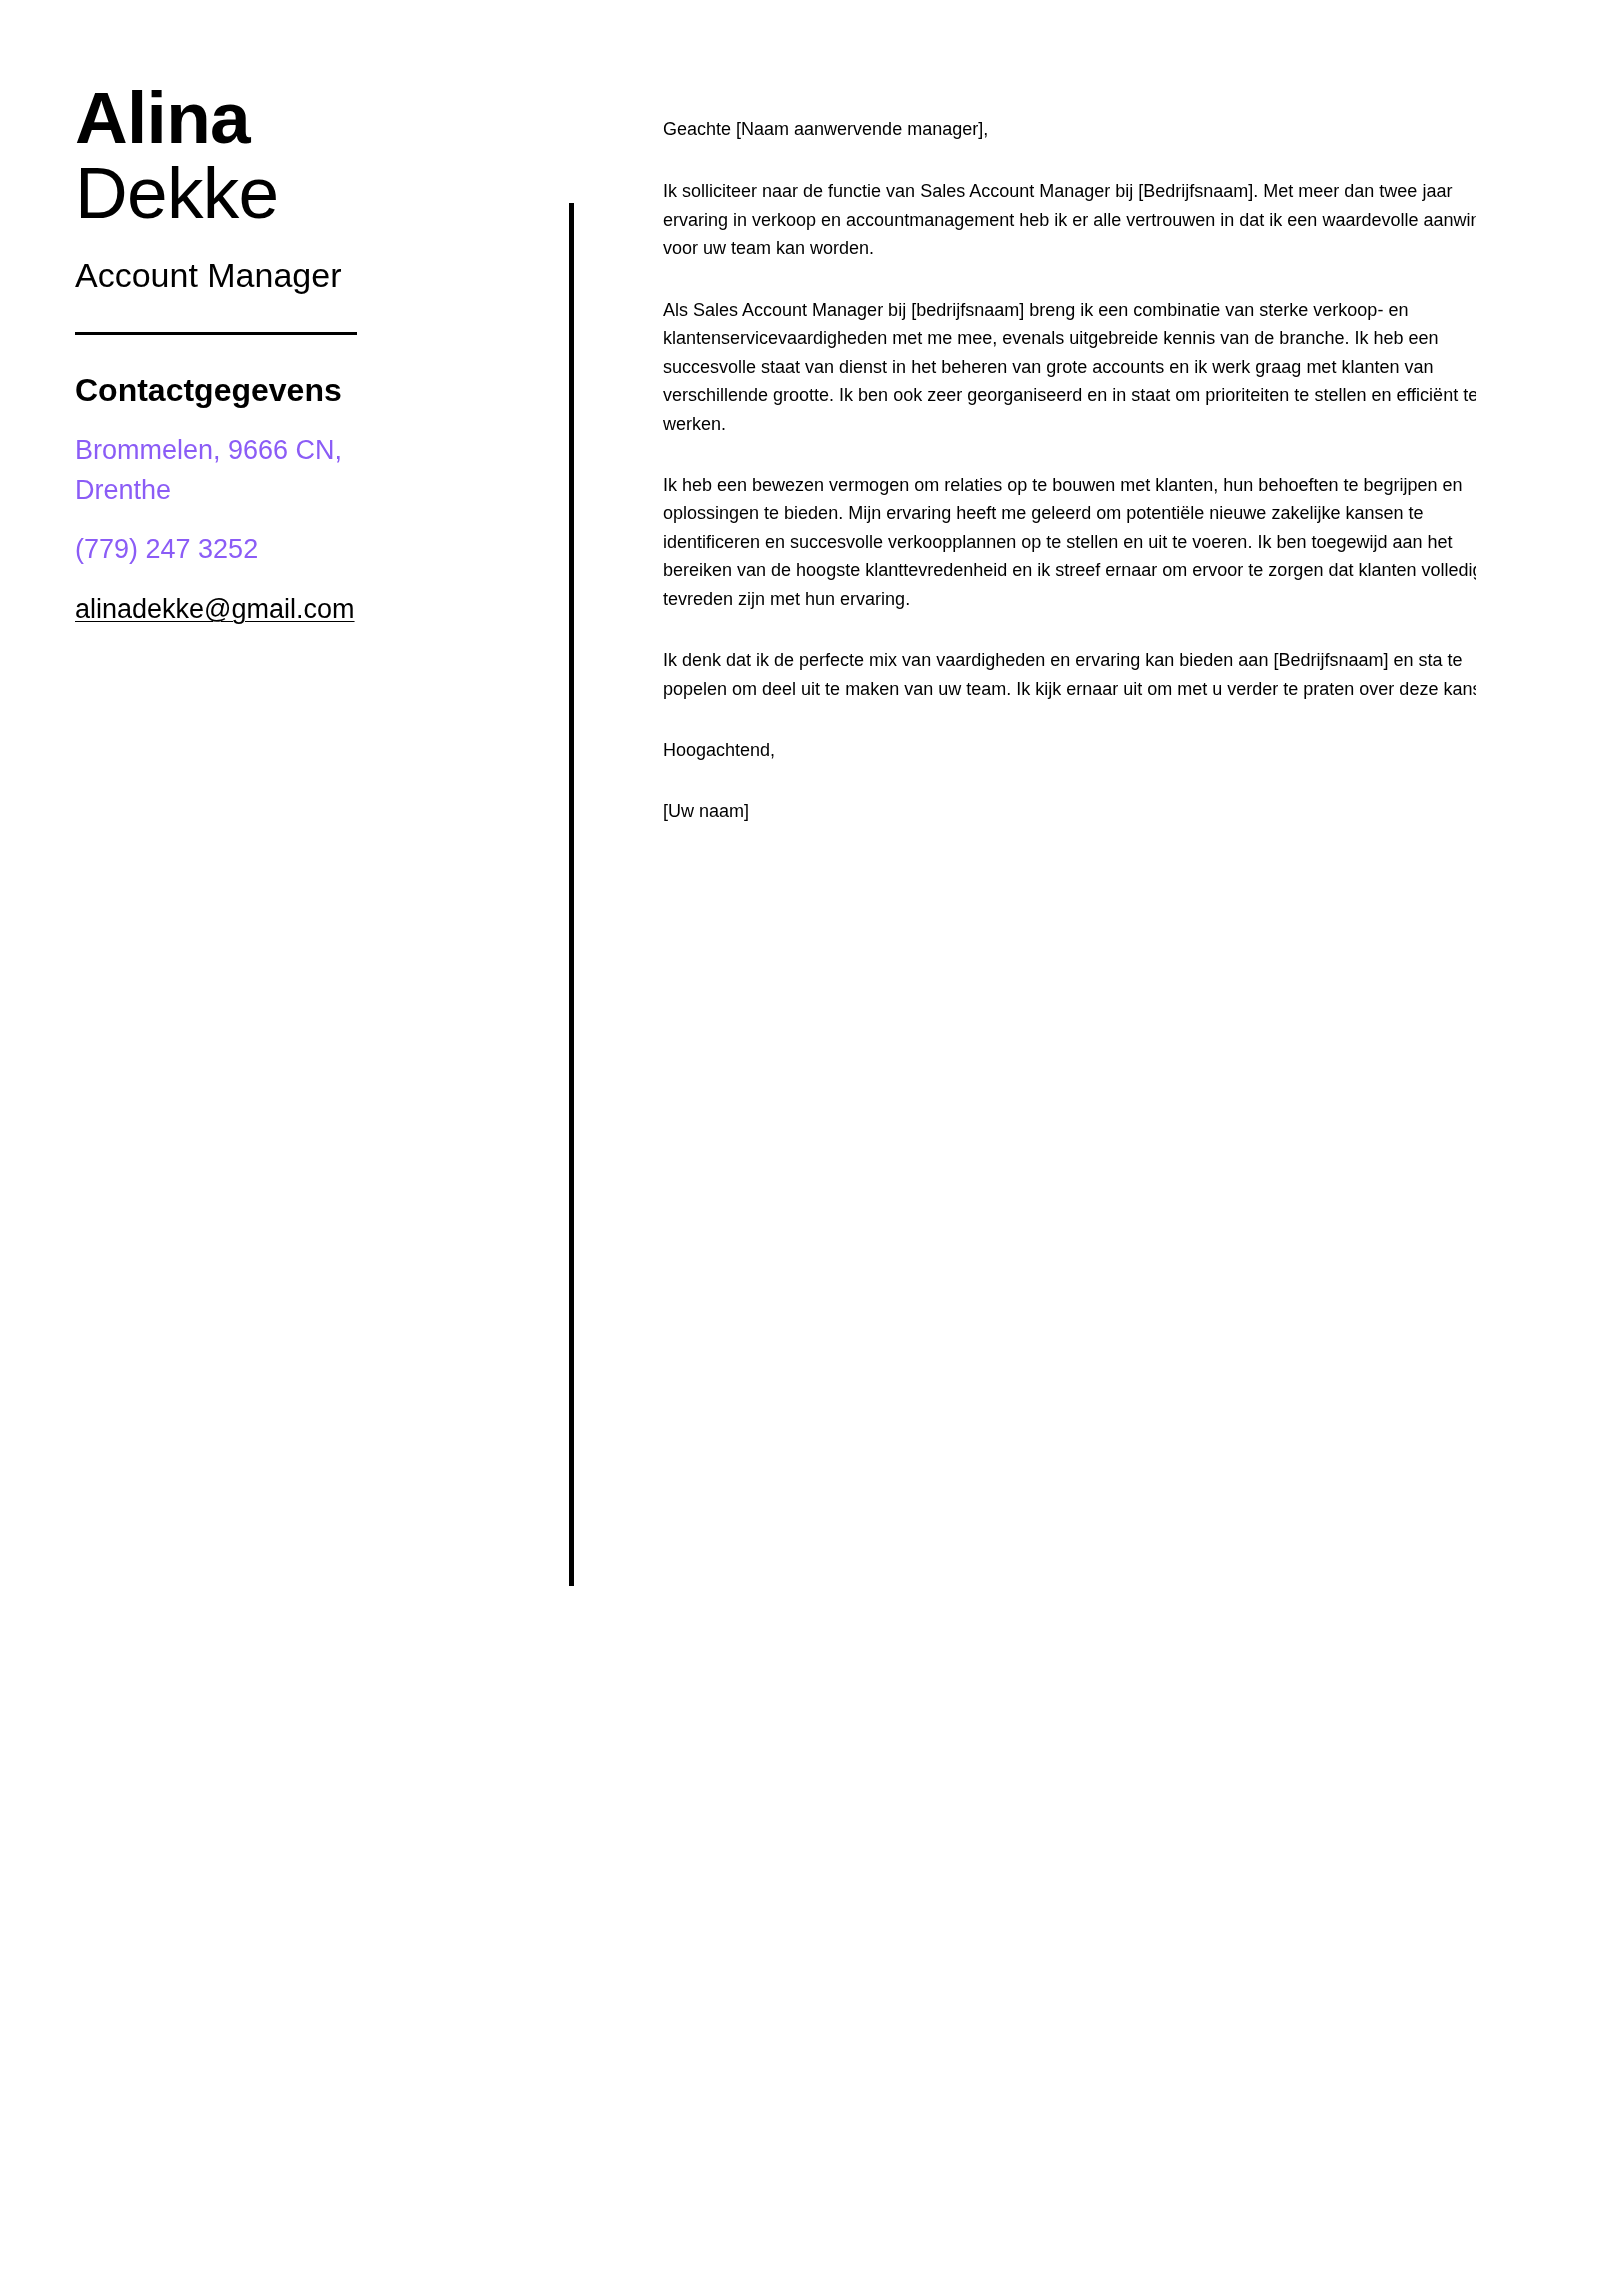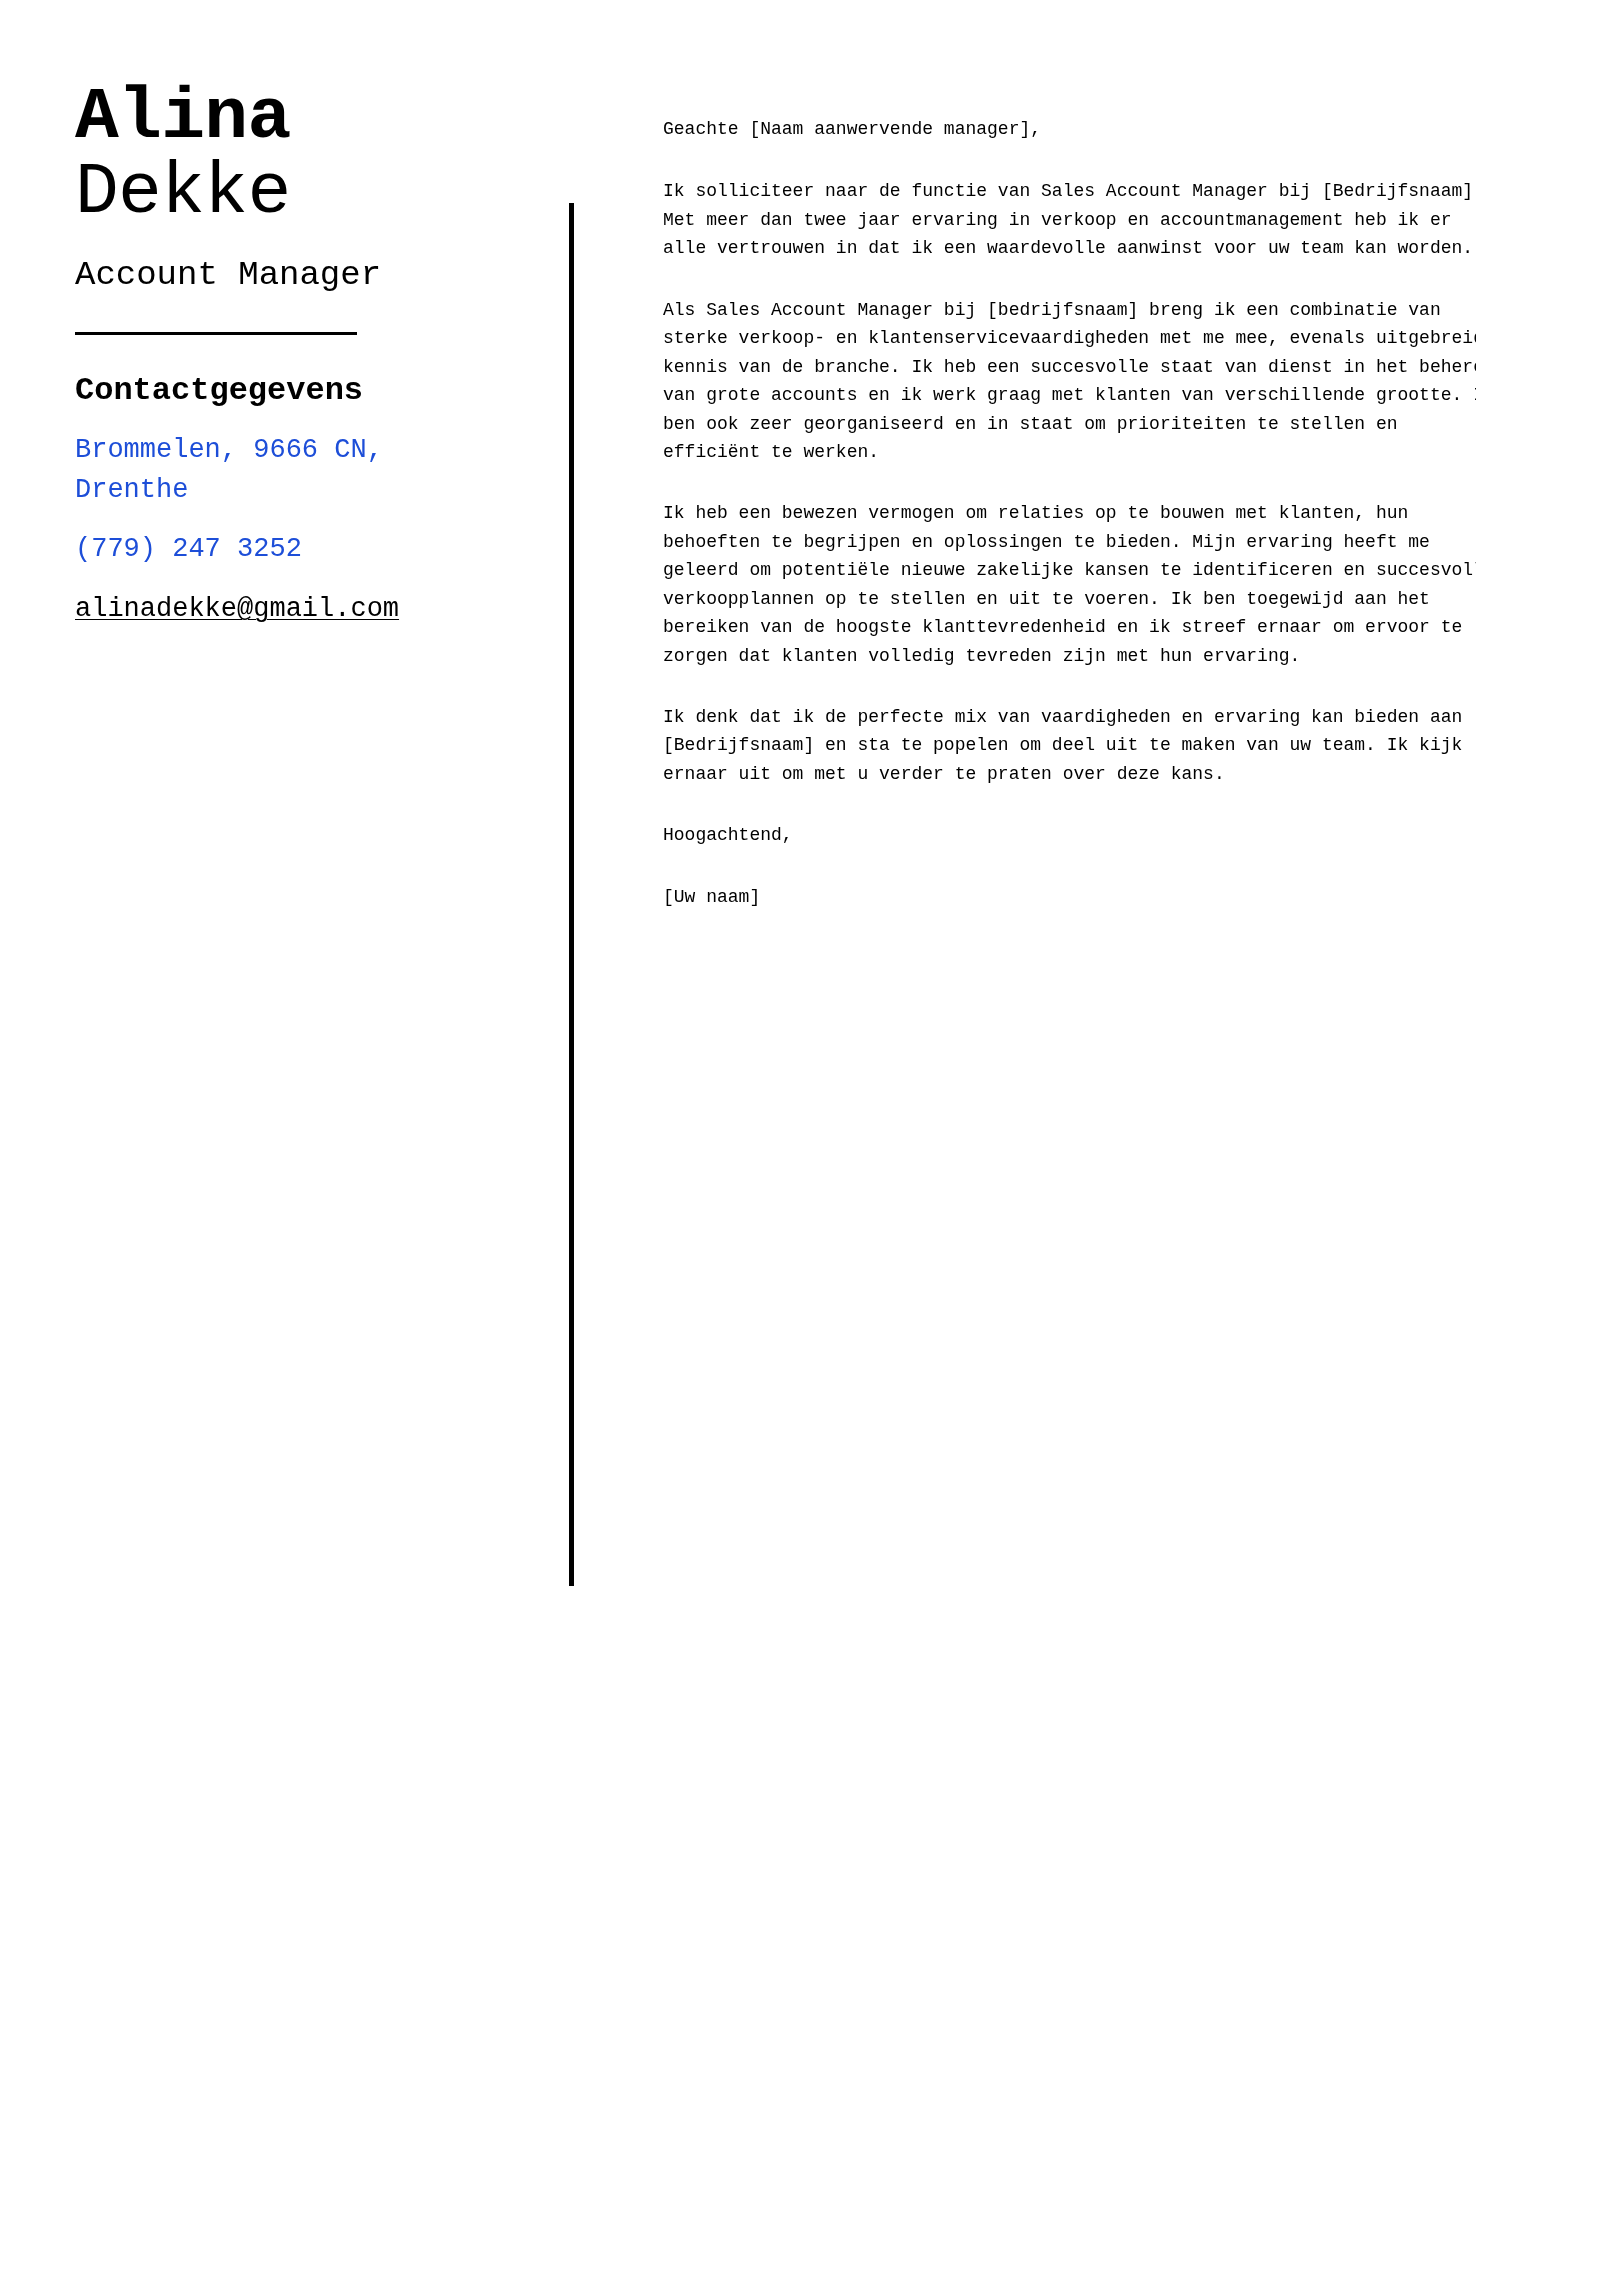--- a/index.html
+++ b/index.html
@@ -7,21 +7,21 @@
     margin: 0;
     padding: 0;
     background: #ffffff;
   }
 
   .page {
     position: relative;
     width: 1476px;
     height: 2295px;
     background: #ffffff;
-    font-family: Liberation Mono, monospace;
+    font-family: Liberation Sans, sans-serif;
     color: #000000;
     overflow: hidden;
   }
 
   
   .sidebar {
     position: absolute;
     left: 75px;
     top: 79px;
     width: 419px;
@@ -73,21 +73,21 @@
   }
 
   .contact-list {
     margin-top: 22px;
   }
 
   .contact-item {
     font-size: 27px;
     font-weight: 400;
     line-height: 1.47;
-    color: #1d4ed8;
+    color: #8b5cf6;
     margin-bottom: 20px;
     max-width: 367px;
   }
 
   .contact-item.email {
     text-decoration: underline;
     text-underline-offset: 2.6px;
     text-decoration-thickness: 1.3px;
     color: #000;
     display: inline-block;

